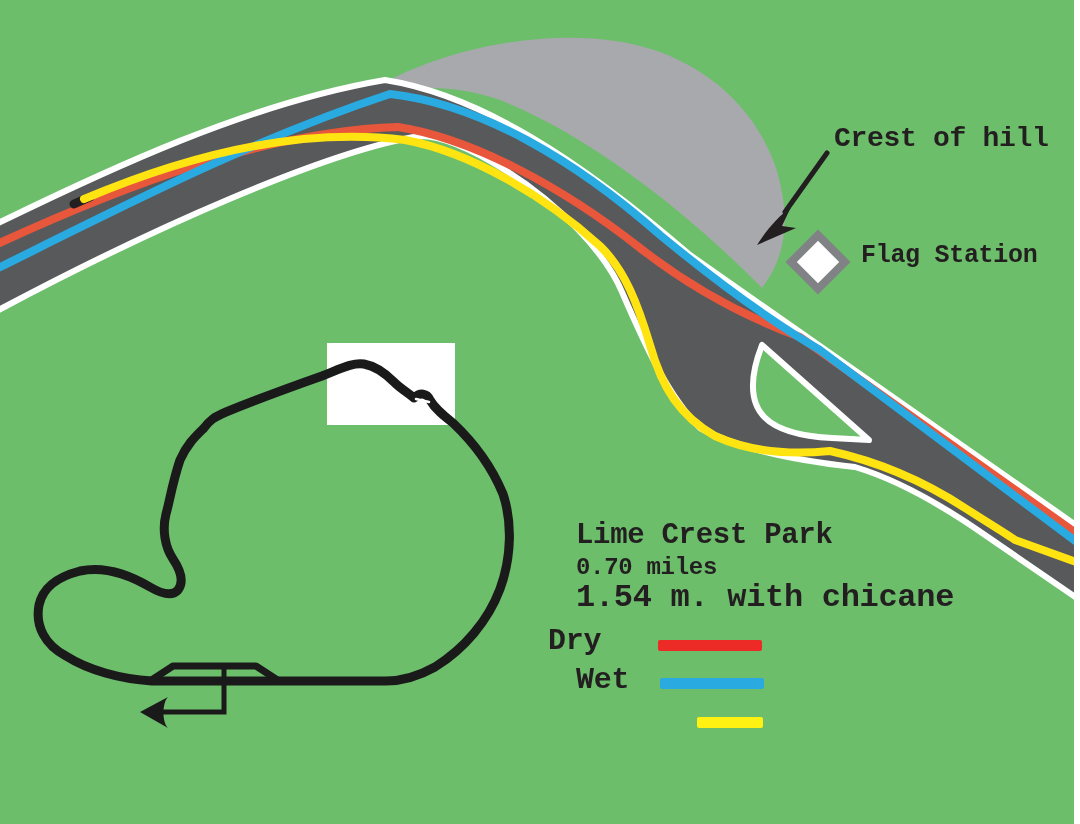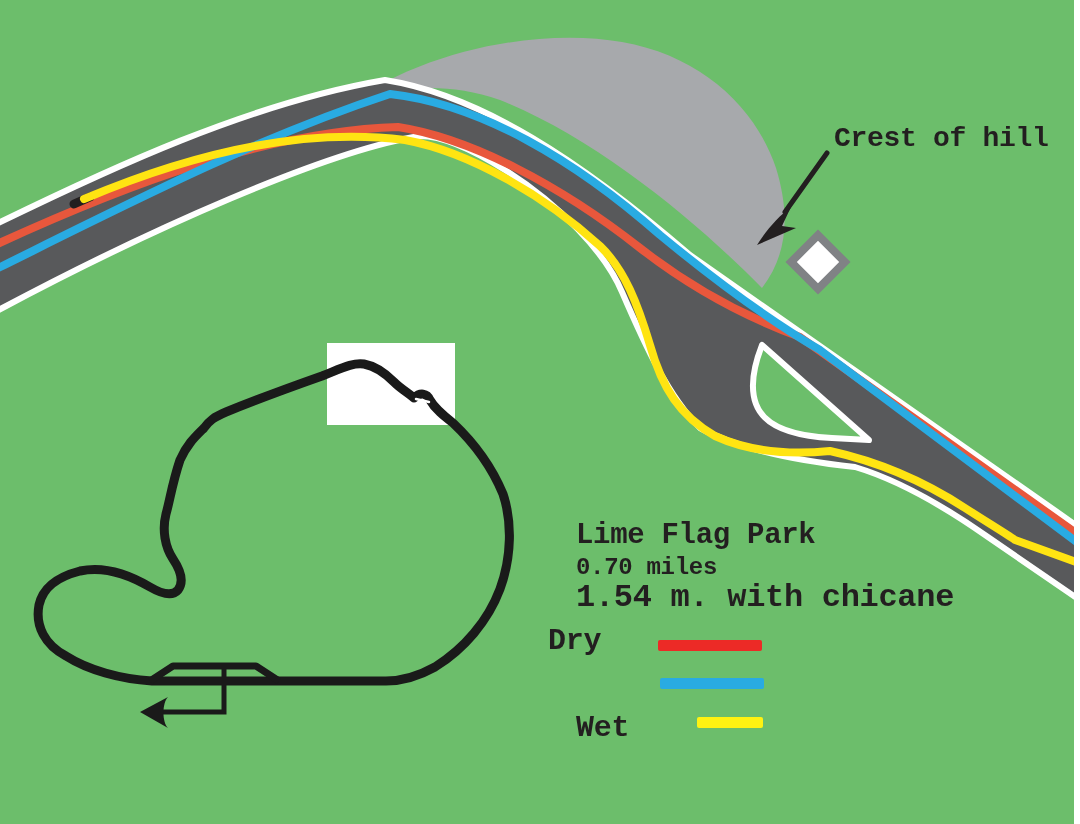--- a/index.html
+++ b/index.html
@@ -18,21 +18,21 @@
     letter-spacing:-0.3px;
     white-space:nowrap;
     line-height:1.05;
   }
   .lbl-crest{left:834px;top:124px;font-size:28px;}
   .lbl-flag{left:861px;top:243px;font-size:25px;}
   .lbl-title{left:576px;top:521px;font-size:29px;}
   .lbl-sub1{left:576px;top:555px;font-size:24px;}
   .lbl-sub2{left:576px;top:581px;font-size:32px;}
   .lbl-dry{left:548px;top:626px;font-size:30px;}
-  .lbl-wet{left:576px;top:665px;font-size:30px;margin-top:48px;}
+  .lbl-wet{left:576px;top:665px;font-size:30px;}
   .lbl-chicane{left:576px;top:704px;font-size:30px;}
   .swatch{position:absolute;height:11px;border-radius:2px;}
   .swatch-dry{left:658px;top:640px;width:104px;}
   .swatch-wet{left:660px;top:678px;width:104px;}
   .swatch-chicane{left:697px;top:717px;width:66px;}
 </style>
 </head>
 <body>
 
 <div class="stage">
@@ -129,22 +129,23 @@
 
     <path style="fill:none;stroke:var(--c-map_ink);stroke-width:7;stroke-linejoin:round;" d="M 150,681 L 173,666 L 256,666 L 279,681"></path>
 
     <g>
       <path style="fill:none;stroke:var(--c-map_ink);stroke-width:5;" d="M 224,663 L 224,712 L 163,712"></path>
       <path style="fill:var(--c-map_ink);" d="M 168,697 L 140,712 L 168,728 C 162,722 162,703 168,697 Z"></path>
     </g>
   </svg>
 
   <div class="lbl lbl-crest">Crest of hill</div>
+  <div class="lbl lbl-flag">Flag Station</div>
 
-  <div class="lbl lbl-title">Lime Flag Park</div>
+  <div class="lbl lbl-title">Lime Crest Park</div>
   <div class="lbl lbl-sub1">0.70 miles</div>
   <div class="lbl lbl-sub2">1.54 m. with chicane</div>
 
   <div class="lbl lbl-dry">Dry</div>
   <span class="swatch swatch-dry" style="background-color: rgb(236, 42, 38);"></span>
 
   <div class="lbl lbl-wet">Wet</div>
   <span class="swatch swatch-wet" style="background-color: rgb(41, 171, 226);"></span>
 
   <span class="swatch swatch-chicane" style="background-color: rgb(255, 242, 18);"></span>

